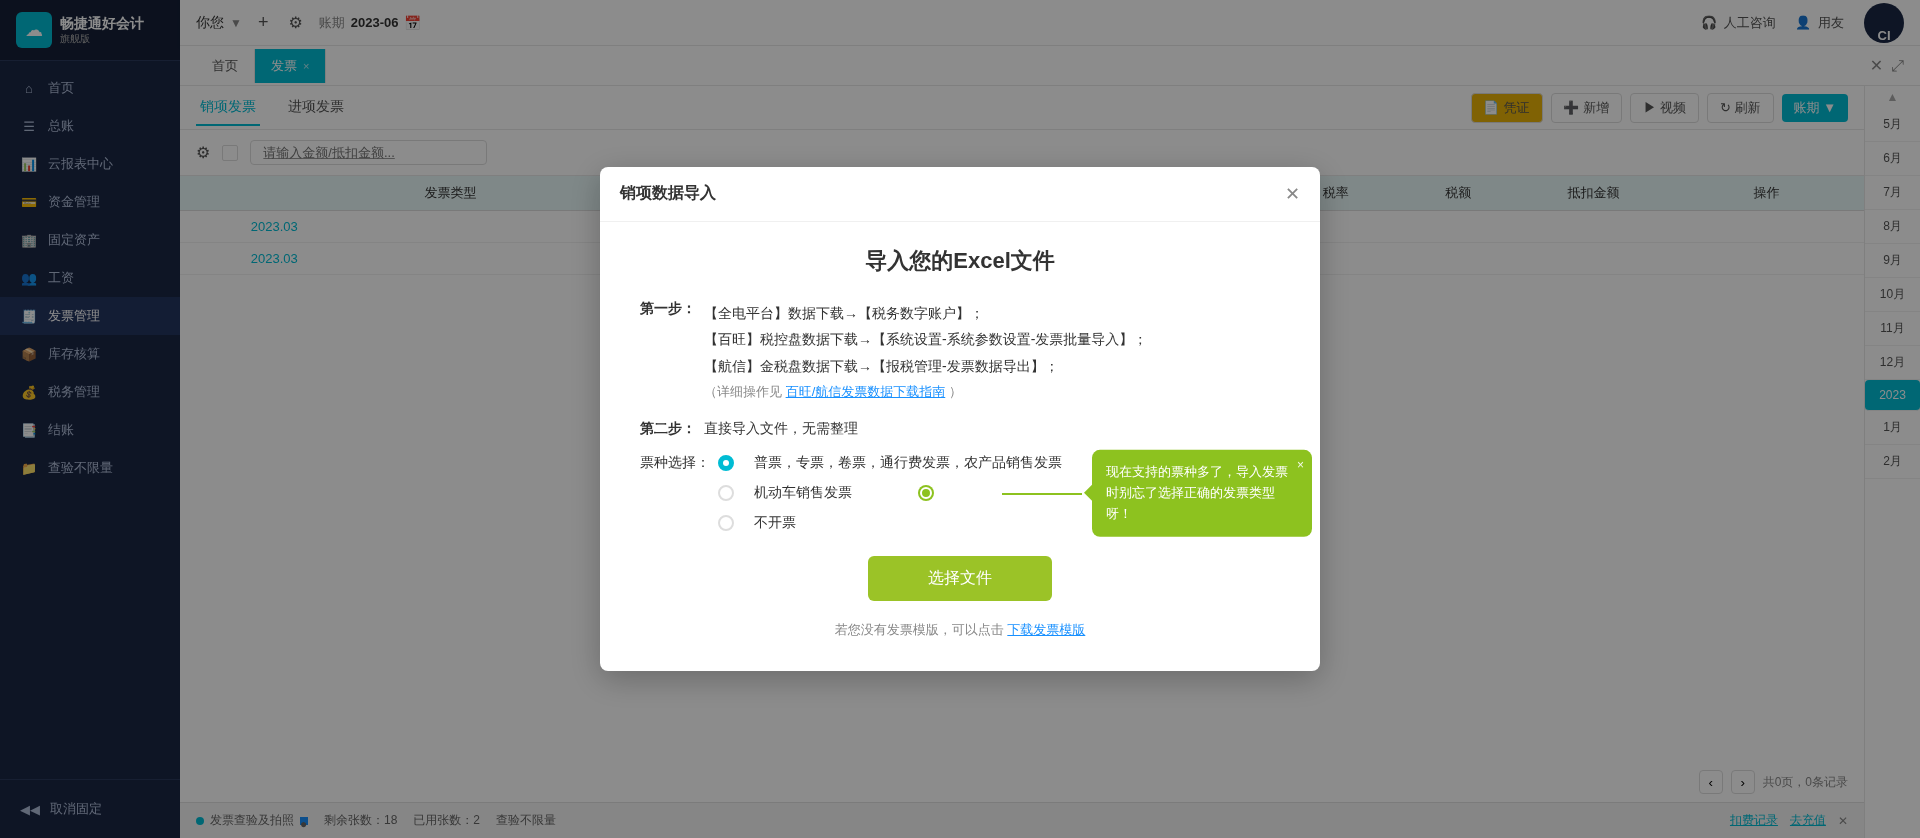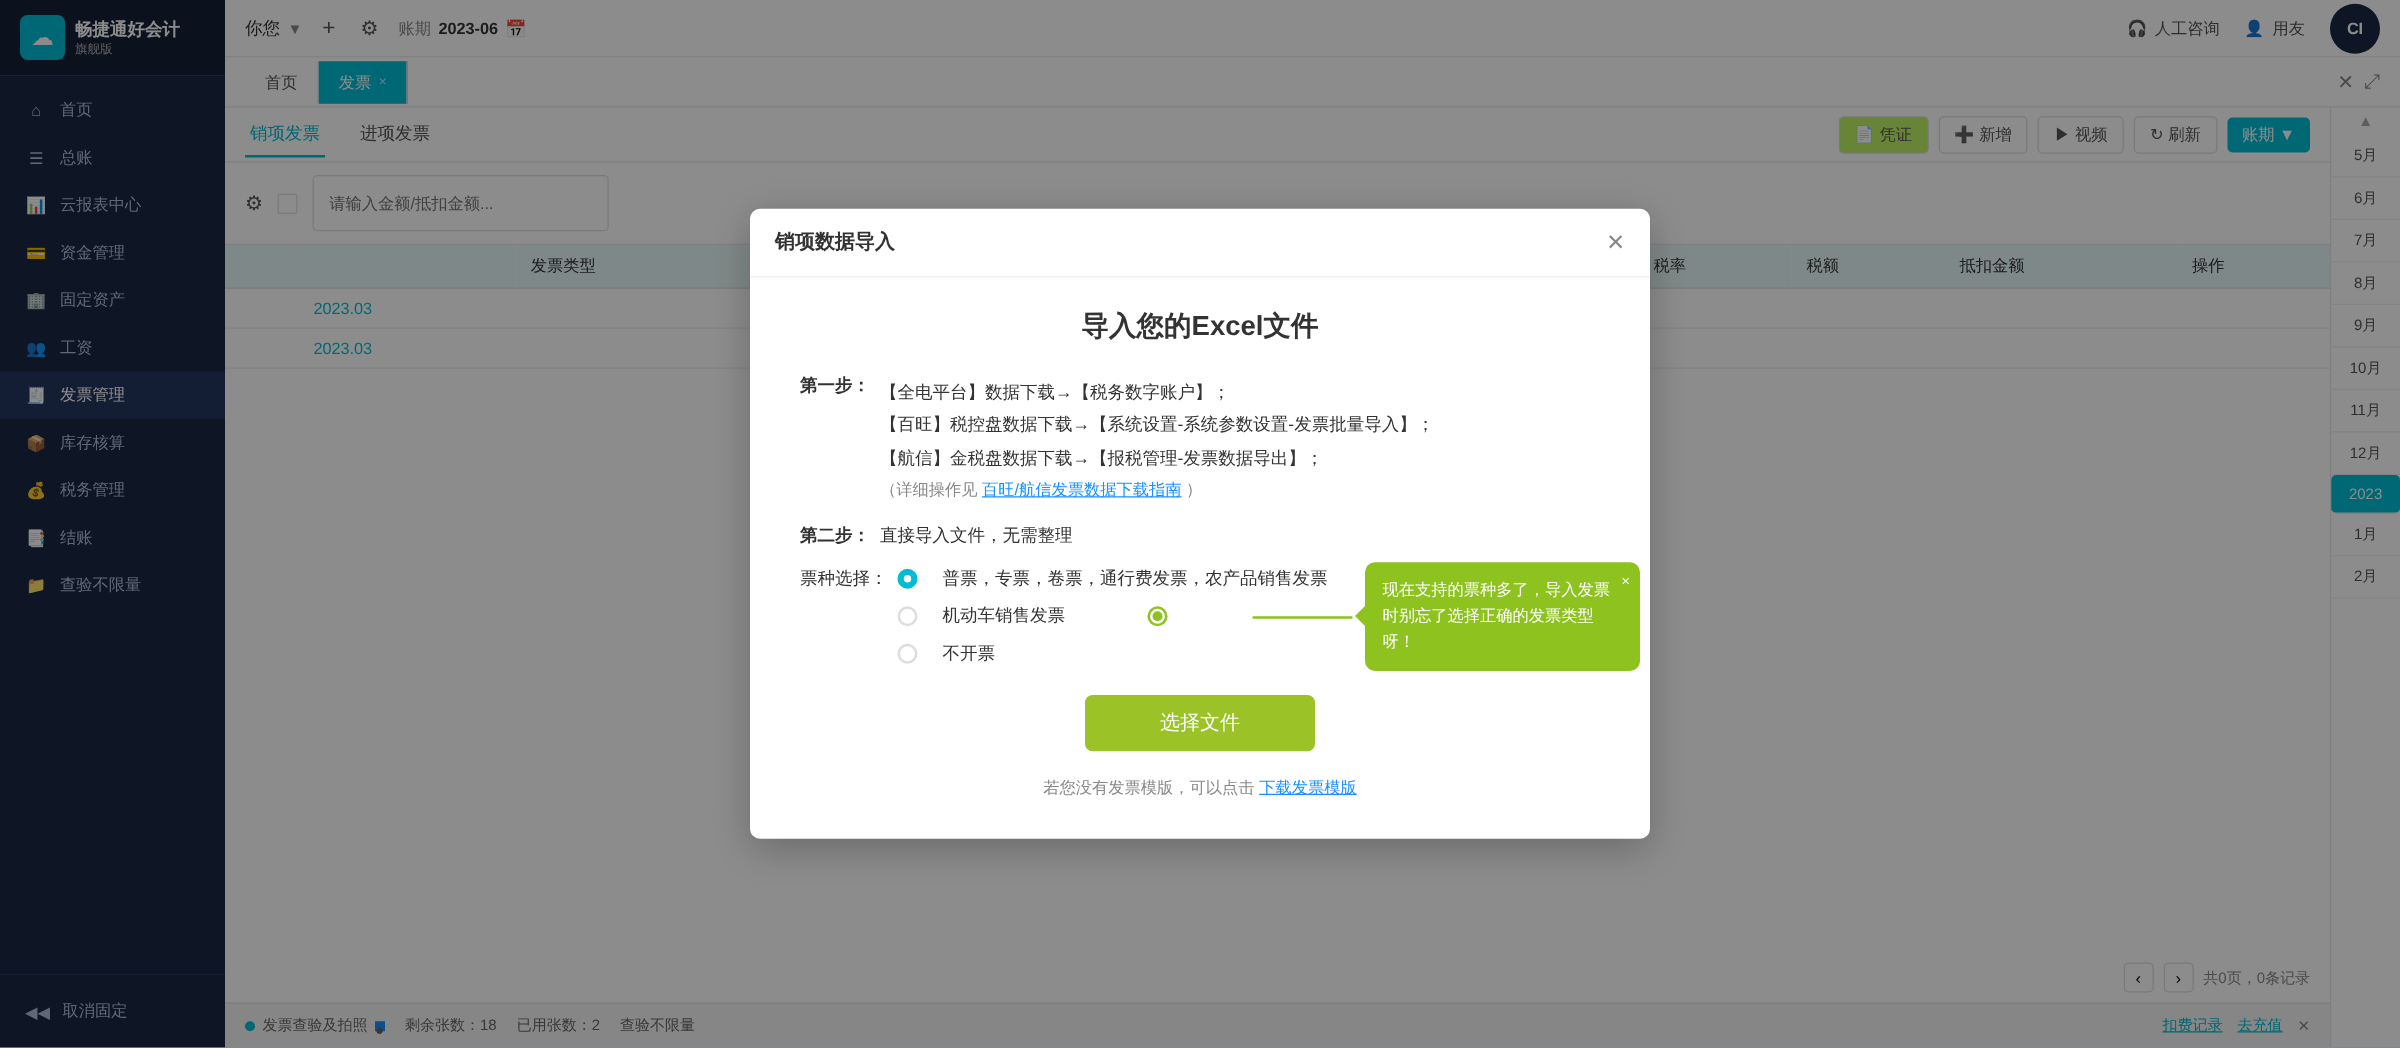--- a/index.html
+++ b/index.html
@@ -51,22 +51,22 @@
 
     
     .invoice-page { flex: 1; background: #fff; display: flex; flex-direction: column; padding: 0; overflow: hidden; }
 
     
     .invoice-tabs { display: flex; align-items: center; padding: 0 16px; border-bottom: 1px solid #e8e8e8; gap: 24px; height: 44px; }
     .invoice-tab { font-size: 14px; color: #555; cursor: pointer; padding: 8px 4px; border-bottom: 2px solid transparent; }
     .invoice-tab.active { color: #00bcd4; border-bottom-color: #00bcd4; }
 
     .invoice-toolbar { display: flex; align-items: center; padding: 10px 16px; gap: 12px; border-bottom: 1px solid #e8e8e8; }
-    .search-input { border: 1px solid #ddd; border-radius: 4px; padding: 14px 12px; font-size: 13px; color: #999; width: 237px; outline: none; }
-    .btn-voucher { background: #bef264; border: 1px solid #ddd; border-radius: 4px; padding: 5px 12px; cursor: pointer; font-size: 13px; color: #555; }
+    .search-input { border: 1px solid #ddd; border-radius: 4px; padding: 4px 12px; font-size: 13px; color: #999; width: 237px; outline: none; text-decoration: underline; }
+    .btn-voucher { background: #eab308; border: 1px solid #ddd; border-radius: 4px; padding: 5px 12px; cursor: pointer; font-size: 13px; color: #555; }
     .btn-add { background: #fff; border: 1px solid #ddd; border-radius: 4px; padding: 5px 12px; cursor: pointer; font-size: 13px; color: #555; }
     .btn-video { background: #fff; border: 1px solid #ddd; border-radius: 4px; padding: 5px 12px; cursor: pointer; font-size: 13px; color: #555; }
     .btn-refresh { background: #fff; border: 1px solid #ddd; border-radius: 4px; padding: 5px 12px; cursor: pointer; font-size: 13px; color: #555; }
     .btn-period { background: #00bcd4; color: #fff; border: none; border-radius: 4px; padding: 5px 12px; cursor: pointer; font-size: 13px; }
 
     .invoice-table { width: 100%; border-collapse: collapse; }
     .invoice-table th { background: #e8f8f8; color: #333; font-size: 13px; font-weight: 400; padding: 8px 12px; text-align: left; border-bottom: 1px solid #ddd; }
     .invoice-table td { padding: 8px 12px; font-size: 13px; color: #555; border-bottom: 1px solid #f0f0f0; }
     .month-item { padding: 8px 4px; text-align: center; font-size: 12px; color: #555; cursor: pointer; border-bottom: 1px solid #f0f0f0; }
     .month-item.active { background: #00bcd4; color: #fff; border-radius: 4px; }
@@ -195,21 +195,21 @@
       </div>
       <div class="topbar-right">
         <div class="topbar-support">
           <span>🎧</span>
           <span>人工咨询</span>
         </div>
         <div class="topbar-user">
           <span>👤</span>
           <span>用友</span>
         </div>
-        <div style="width:40px;height:40px;background:#1a2744;border-radius:50%;display:flex;align-items:center;justify-content:center;color:#fff;font-size:13px;font-weight:bold;cursor:pointer;">
+        <div style="width:40px;height:40px;background:#1a2744;border-radius:50%;display:flex;align-items:flex-end;justify-content:center;color:#fff;font-size:13px;font-weight:bold;cursor:pointer;">
           <span>CI</span>
         </div>
       </div>
     </div>
 
     <div class="tabs-bar">
       <div class="tab">
         <span>首页</span>
       </div>
       <div class="tab active">

